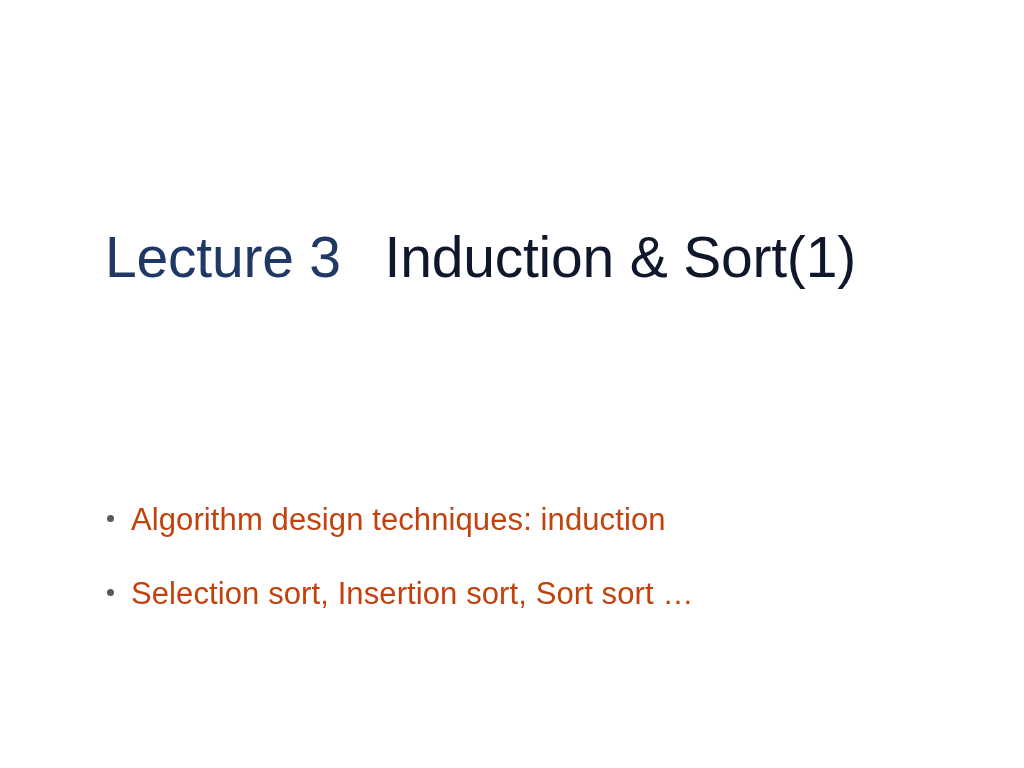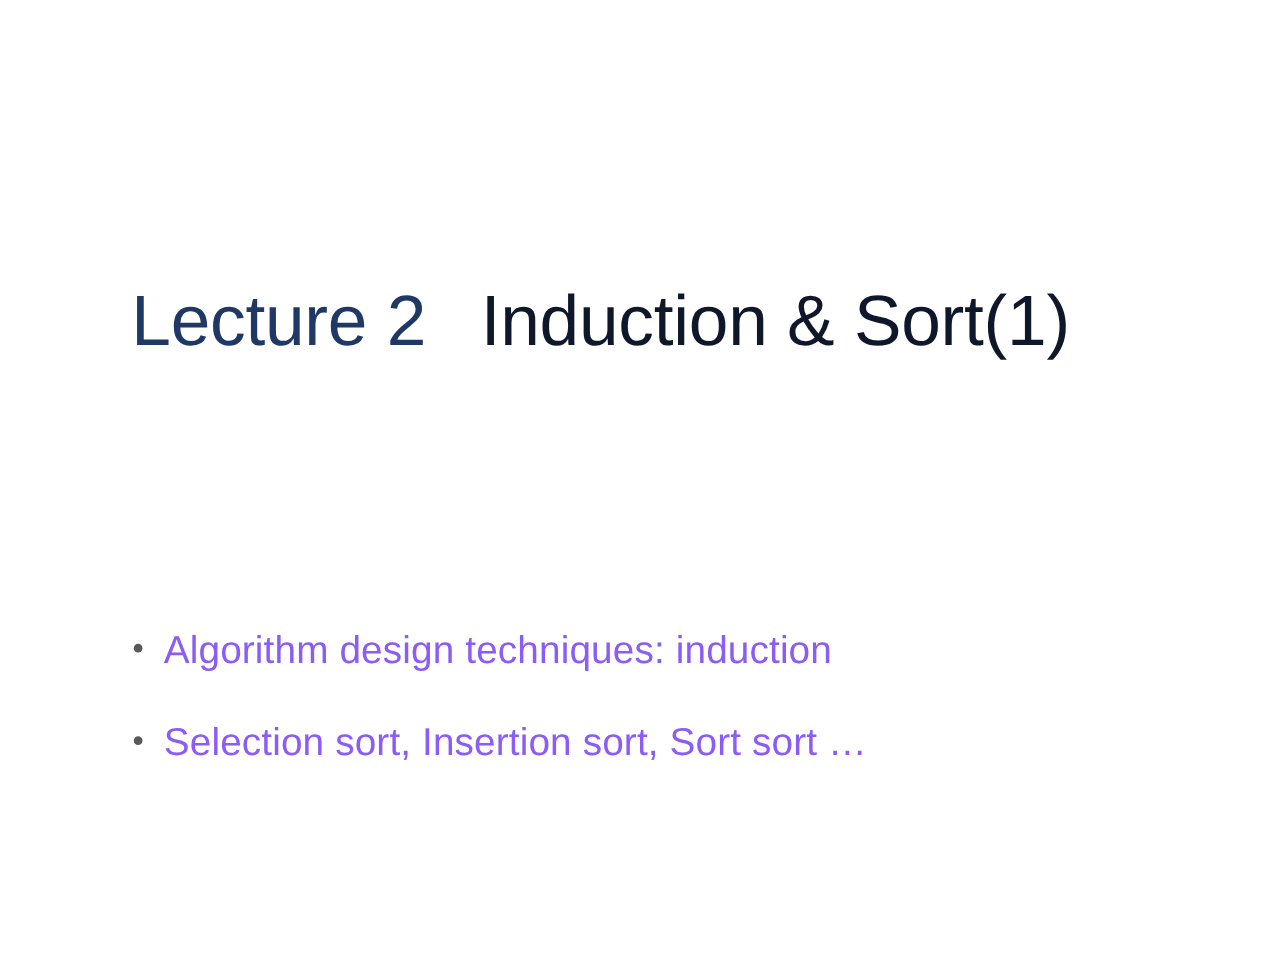--- a/index.html
+++ b/index.html
@@ -43,21 +43,21 @@
     list-style: none;
     margin: 0;
     padding: 0;
   }
   #body-list li {
     position: relative;
     padding-left: 31px;
     margin-bottom: 34px;
     font-size: 31px;
     line-height: 1.28;
-    color: #8b5cf6;
+    color: #c2410c;
     letter-spacing: 0.1px;
     white-space: nowrap;
   }
   #body-list li:last-child {
     margin-bottom: 0;
   }
   #body-list li .bullet-dot {
     position: absolute;
     left: 7px;
     top: 15px;
@@ -66,21 +66,21 @@
     border-radius: 50%;
     background: #58595b;
   }
 </style>
 </head>
 <body>
 
 <div id="slide">
 
   <h1 id="slide-title">
-    <span class="title-primary">Lecture 2 </span><span class="title-accent">Induction &amp; Sort(1)</span>
+    <span class="title-primary">Lecture 3 </span><span class="title-accent">Induction &amp; Sort(1)</span>
   </h1>
 
   <ul id="body-list">
     <li>
       <span class="bullet-dot"></span>
       <span>Algorithm design techniques: induction</span>
     </li>
     <li>
       <span class="bullet-dot"></span>
       <span>Selection sort, Insertion sort, Sort sort …</span>

